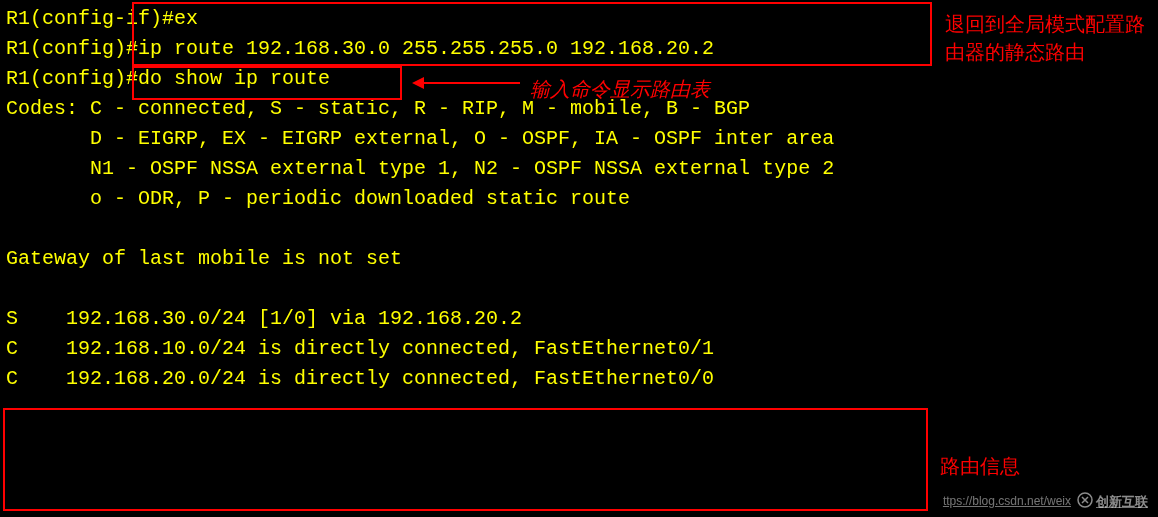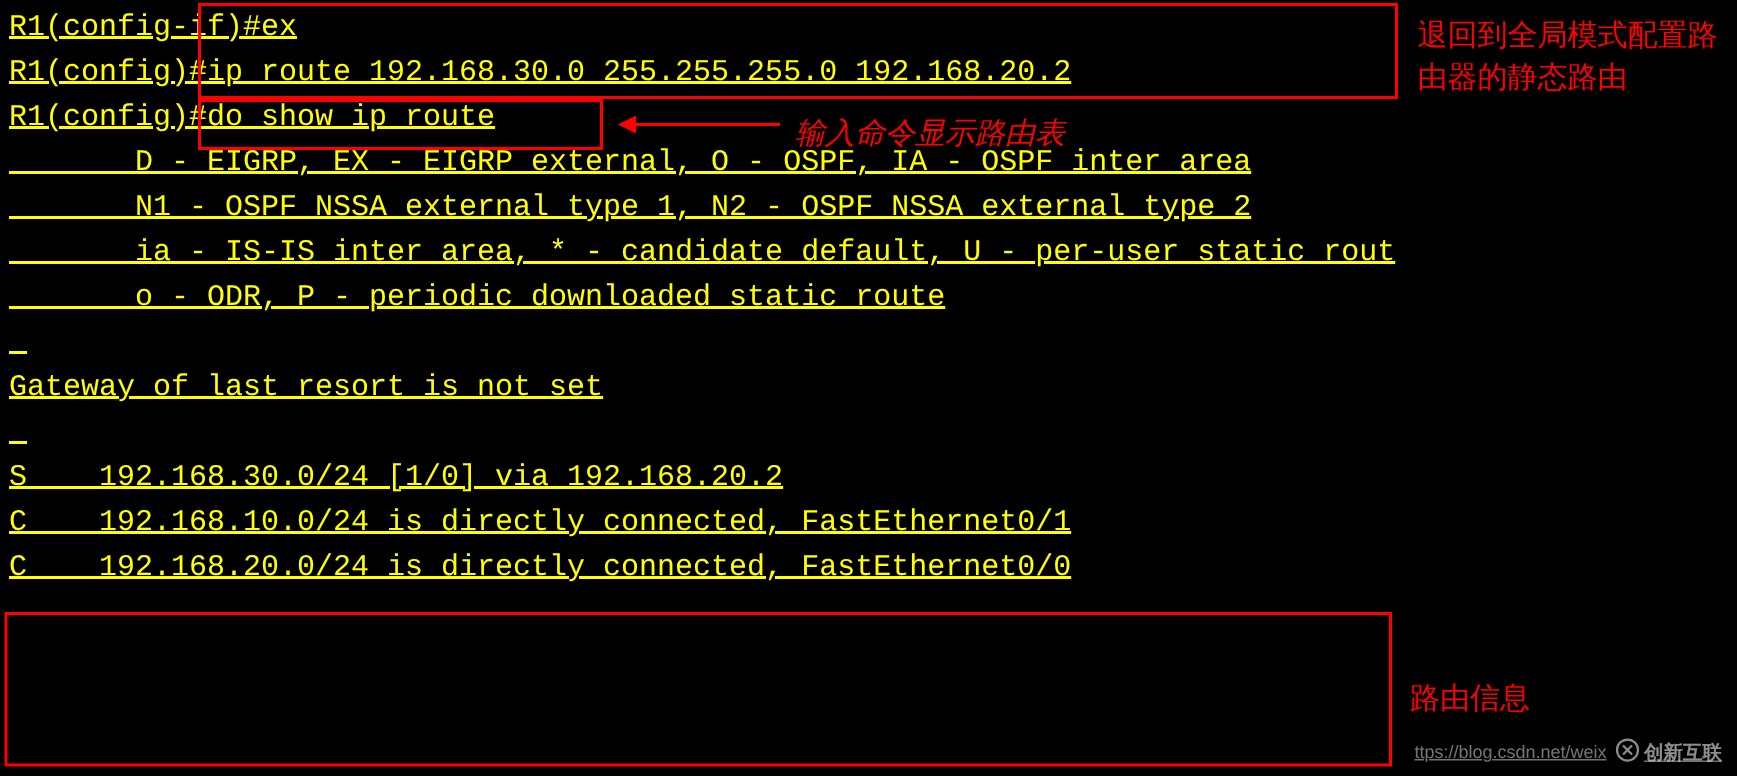--- a/index.html
+++ b/index.html
@@ -15,21 +15,20 @@
       width: 1158px;
       height: 517px;
       position: relative;
       line-height: 1.5;
       padding: 4px 6px;
       overflow: hidden;
     }
     .terminal-line {
       white-space: pre;
       position: relative;
-      text-decoration: underline;
     }
     .red-box-1 {
       position: absolute;
       top: 2px;
       left: 132px;
       width: 800px;
       height: 64px;
       border: 2px solid #ff0000;
       pointer-events: none;
     }
@@ -114,26 +113,26 @@
       margin-right: 3px;
     }
   </style>
 </head>
 <body>
 
 <div class="terminal">
   <div class="terminal-line">R1(config-if)#ex</div>
   <div class="terminal-line">R1(config)#ip route 192.168.30.0 255.255.255.0 192.168.20.2</div>
   <div class="terminal-line">R1(config)#do show ip route</div>
+  <div class="terminal-line">Codes: C - connected, S - static, R - RIP, M - mobile, B - BGP</div>
   <div class="terminal-line">       D - EIGRP, EX - EIGRP external, O - OSPF, IA - OSPF inter area</div>
   <div class="terminal-line">       N1 - OSPF NSSA external type 1, N2 - OSPF NSSA external type 2</div>
-  <div class="terminal-line">       ia - IS-IS inter area, * - candidate default, U - per-user static rout</div>
   <div class="terminal-line">       o - ODR, P - periodic downloaded static route</div>
   <div class="terminal-line">&nbsp;</div>
-  <div class="terminal-line">Gateway of last resort is not set</div>
+  <div class="terminal-line">Gateway of last mobile is not set</div>
   <div class="terminal-line">&nbsp;</div>
   <div class="terminal-line">S    192.168.30.0/24 [1/0] via 192.168.20.2</div>
   <div class="terminal-line">C    192.168.10.0/24 is directly connected, FastEthernet0/1</div>
   <div class="terminal-line">C    192.168.20.0/24 is directly connected, FastEthernet0/0</div>
 </div>
 
 <div class="red-box-1"></div>
 <div class="red-box-2"></div>
 <div class="red-box-3"></div>
 

